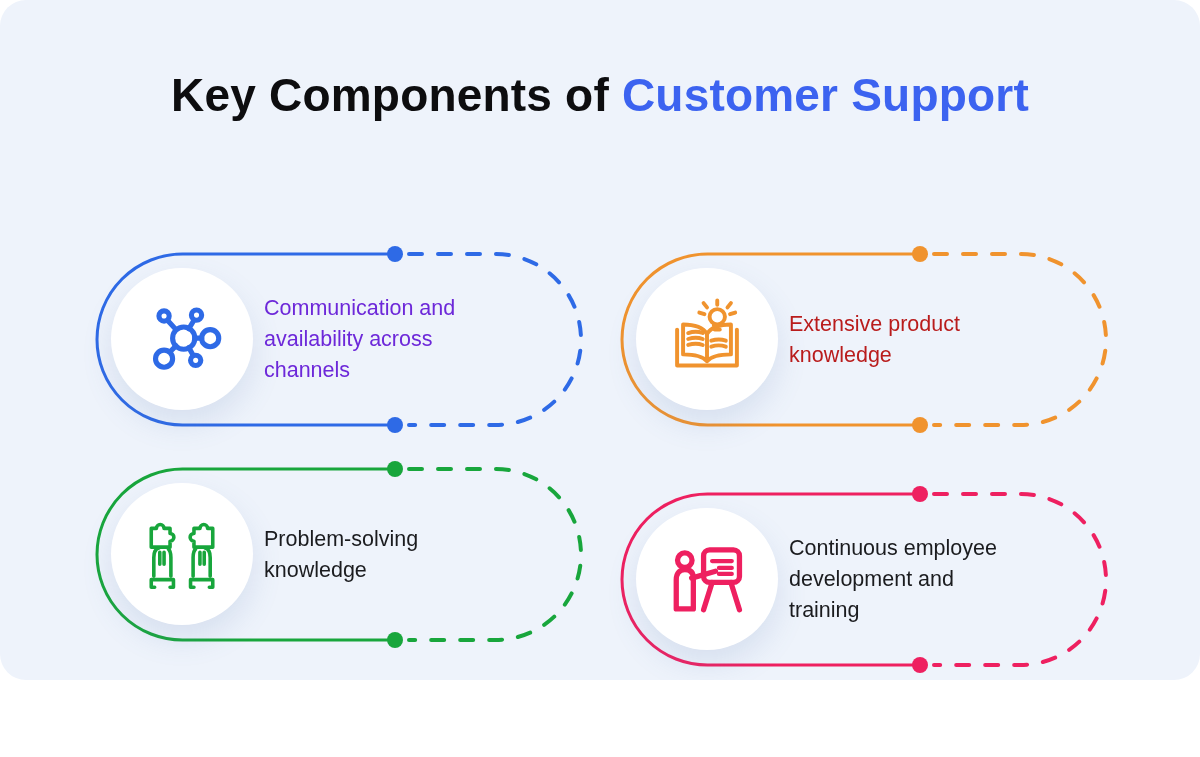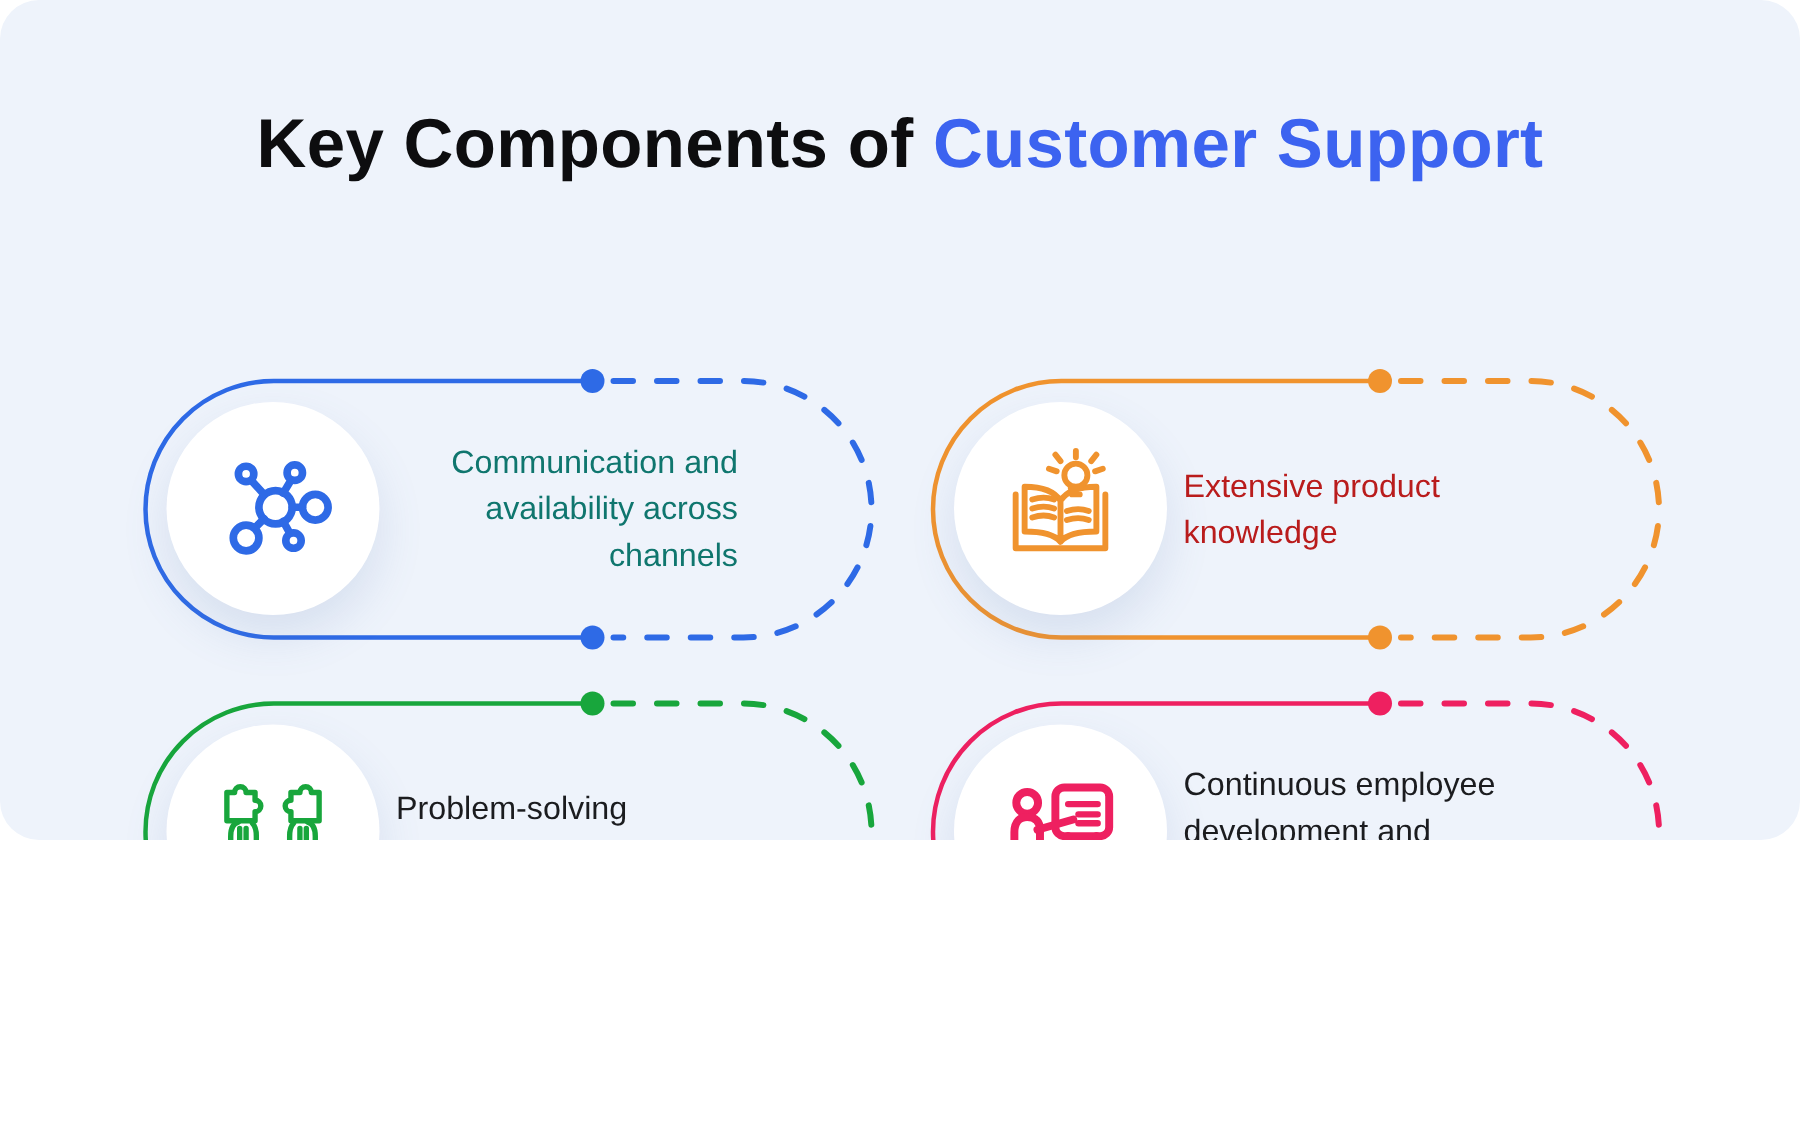--- a/index.html
+++ b/index.html
@@ -1,31 +1,31 @@
 <!DOCTYPE html>
 <html><head>
 <meta charset="utf-8">
 <style>
   html,body{margin:0;padding:0;}
   body{background:#FFFFFF;}
   .canvas{
-    position:relative;width:1200px;height:560px;background:#EEF3FB;
+    position:relative;width:1200px;height:680px;background:#EEF3FB;
     border-radius:26px;overflow:hidden;
     font-family:"Liberation Sans","DejaVu Sans",sans-serif;
   }
   .title{
     position:absolute;top:28px;left:0;width:100%;text-align:center;
     font-size:46px;font-weight:700;line-height:72px;letter-spacing:.2px;
   }
   .title-inner{max-width:800px;margin:0 auto;}
   .card{position:absolute;width:492px;height:171px;}
   .card--c1{left:93px;top:254px;}
   .card--c2{left:618px;top:254px;}
   .card--c3{left:93px;top:469px;}
-  .card--c4{left:618px;top:469px;}
+  .card--c4{left:618px;top:494px;}
   .pill{position:absolute;left:0;top:-10px;width:492px;height:192px;display:block;}
   .badge{
     position:absolute;left:18px;top:14px;width:142px;height:142px;border-radius:50%;
     background:#FFFFFF;box-shadow:0 14px 30px rgba(96,125,180,.16);
     display:flex;align-items:center;justify-content:center;
   }
   .badge svg{width:82px;height:82px;display:block;}
   .label-wrap{
     position:absolute;left:171px;top:0;height:100%;right:10px;
     display:flex;align-items:center;
@@ -62,21 +62,21 @@
           <line x1="63" y1="47" x2="71" y2="47"></line>
             <circle cx="81" cy="47" r="10"></circle>
           <line x1="41" y1="56" x2="34" y2="63"></line>
             <circle cx="27" cy="71" r="10"></circle>
           <line x1="56" y1="58" x2="61" y2="67"></line>
             <circle cx="64" cy="73" r="6"></circle>
         </g>
       </svg>
     </div>
     <div class="label-wrap">
-      <div class="label" style="color: #0f766e; text-align: right;">Communication and availability across channels</div>
+      <div class="label" style="color: #6d28d9;">Communication and availability across channels</div>
     </div>
   </div>
 
   <div class="card card--c2" style="color: rgb(240, 147, 46);">
     <svg class="pill" viewBox="0 0 492 192">
       <path d="M302 10 H89.5 A85.5 85.5 0 0 0 89.5 181 H302" fill="none" stroke="currentColor" stroke-width="3"></path>
       <path d="M316 10 H402.5 A85.5 85.5 0 0 1 402.5 181 H316" fill="none" stroke="currentColor" stroke-width="4" stroke-linecap="round" stroke-dasharray="13 16"></path>
       <circle cx="302" cy="10" r="8" fill="currentColor"></circle>
       <circle cx="302" cy="181" r="8" fill="currentColor"></circle>
     </svg>

